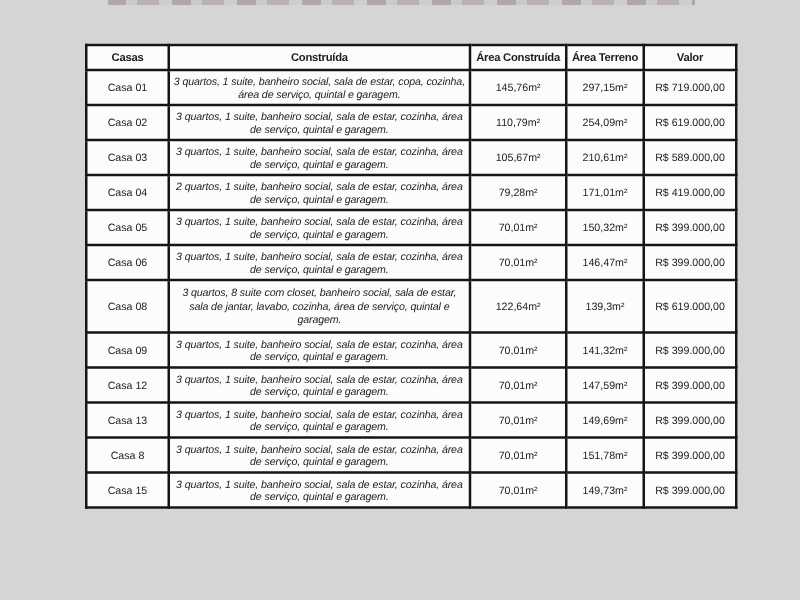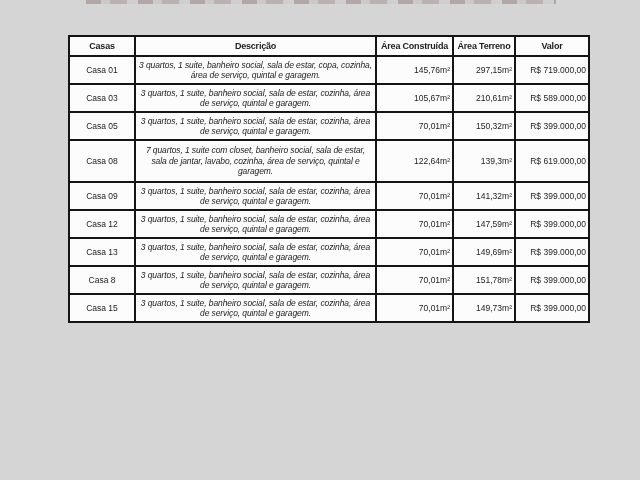--- a/index.html
+++ b/index.html
@@ -62,77 +62,98 @@
   .price-table tr { height: 28px; }
   .price-table tr.hdr { height: 18px; }
   .price-table tr.tall { height: 42px; }
   .col-casa  { width: 66px; }
   .col-desc  { width: 241px; }
   .col-ac    { width: 77px; }
   .col-at    { width: 62px; }
   .col-valor { width: 74px; }
   td.cell-casa { font-size: 8.5px; white-space: nowrap; }
   td.cell-desc { letter-spacing: -0.1px; font-style: italic; }
-  td.cell-num, td.cell-valor { white-space: nowrap; text-align: right; }
+  td.cell-num, td.cell-valor { white-space: nowrap; }
 </style>
 </head>
 <body>
 
 <div class="page">
 
   <div class="title-remnant"></div>
 
   <table class="price-table">
     <colgroup>
       <col class="col-casa">
         <col class="col-desc">
         <col class="col-ac">
         <col class="col-at">
         <col class="col-valor">
     </colgroup>
     <tbody>
         <tr class="hdr">
       <th>Casas</th>
-      <th>Descrição</th>
+      <th>Construída</th>
       <th>Área Construída</th>
       <th>Área Terreno</th>
       <th>Valor</th>
     </tr>
 
     <tr>
       <td class="cell-casa">Casa 01</td>
       <td class="cell-desc">3 quartos, 1 suite, banheiro social, sala de estar, copa, cozinha, área de serviço, quintal e garagem.</td>
       <td class="cell-num">145,76m²</td>
       <td class="cell-num">297,15m²</td>
       <td class="cell-valor">R$ 719.000,00</td>
     </tr>
 
+    <tr>
+      <td class="cell-casa">Casa 02</td>
+      <td class="cell-desc">3 quartos, 1 suite, banheiro social, sala de estar, cozinha, área de serviço, quintal e garagem.</td>
+      <td class="cell-num">110,79m²</td>
+      <td class="cell-num">254,09m²</td>
+      <td class="cell-valor">R$ 619.000,00</td>
+    </tr>
 
     <tr>
       <td class="cell-casa">Casa 03</td>
       <td class="cell-desc">3 quartos, 1 suite, banheiro social, sala de estar, cozinha, área de serviço, quintal e garagem.</td>
       <td class="cell-num">105,67m²</td>
       <td class="cell-num">210,61m²</td>
       <td class="cell-valor">R$ 589.000,00</td>
     </tr>
 
+    <tr>
+      <td class="cell-casa">Casa 04</td>
+      <td class="cell-desc">2 quartos, 1 suite, banheiro social, sala de estar, cozinha, área de serviço, quintal e garagem.</td>
+      <td class="cell-num">79,28m²</td>
+      <td class="cell-num">171,01m²</td>
+      <td class="cell-valor">R$ 419.000,00</td>
+    </tr>
 
     <tr>
       <td class="cell-casa">Casa 05</td>
       <td class="cell-desc">3 quartos, 1 suite, banheiro social, sala de estar, cozinha, área de serviço, quintal e garagem.</td>
       <td class="cell-num">70,01m²</td>
       <td class="cell-num">150,32m²</td>
       <td class="cell-valor">R$ 399.000,00</td>
     </tr>
 
+    <tr>
+      <td class="cell-casa">Casa 06</td>
+      <td class="cell-desc">3 quartos, 1 suite, banheiro social, sala de estar, cozinha, área de serviço, quintal e garagem.</td>
+      <td class="cell-num">70,01m²</td>
+      <td class="cell-num">146,47m²</td>
+      <td class="cell-valor">R$ 399.000,00</td>
+    </tr>
 
 
     <tr class="tall">
       <td class="cell-casa">Casa 08</td>
-      <td class="cell-desc">7 quartos, 1 suite com closet, banheiro social, sala de estar, sala de jantar, lavabo, cozinha, área de serviço, quintal e garagem.</td>
+      <td class="cell-desc">3 quartos, 8 suite com closet, banheiro social, sala de estar, sala de jantar, lavabo, cozinha, área de serviço, quintal e garagem.</td>
       <td class="cell-num">122,64m²</td>
       <td class="cell-num">139,3m²</td>
       <td class="cell-valor">R$ 619.000,00</td>
     </tr>
 
     <tr>
       <td class="cell-casa">Casa 09</td>
       <td class="cell-desc">3 quartos, 1 suite, banheiro social, sala de estar, cozinha, área de serviço, quintal e garagem.</td>
       <td class="cell-num">70,01m²</td>
       <td class="cell-num">141,32m²</td>

